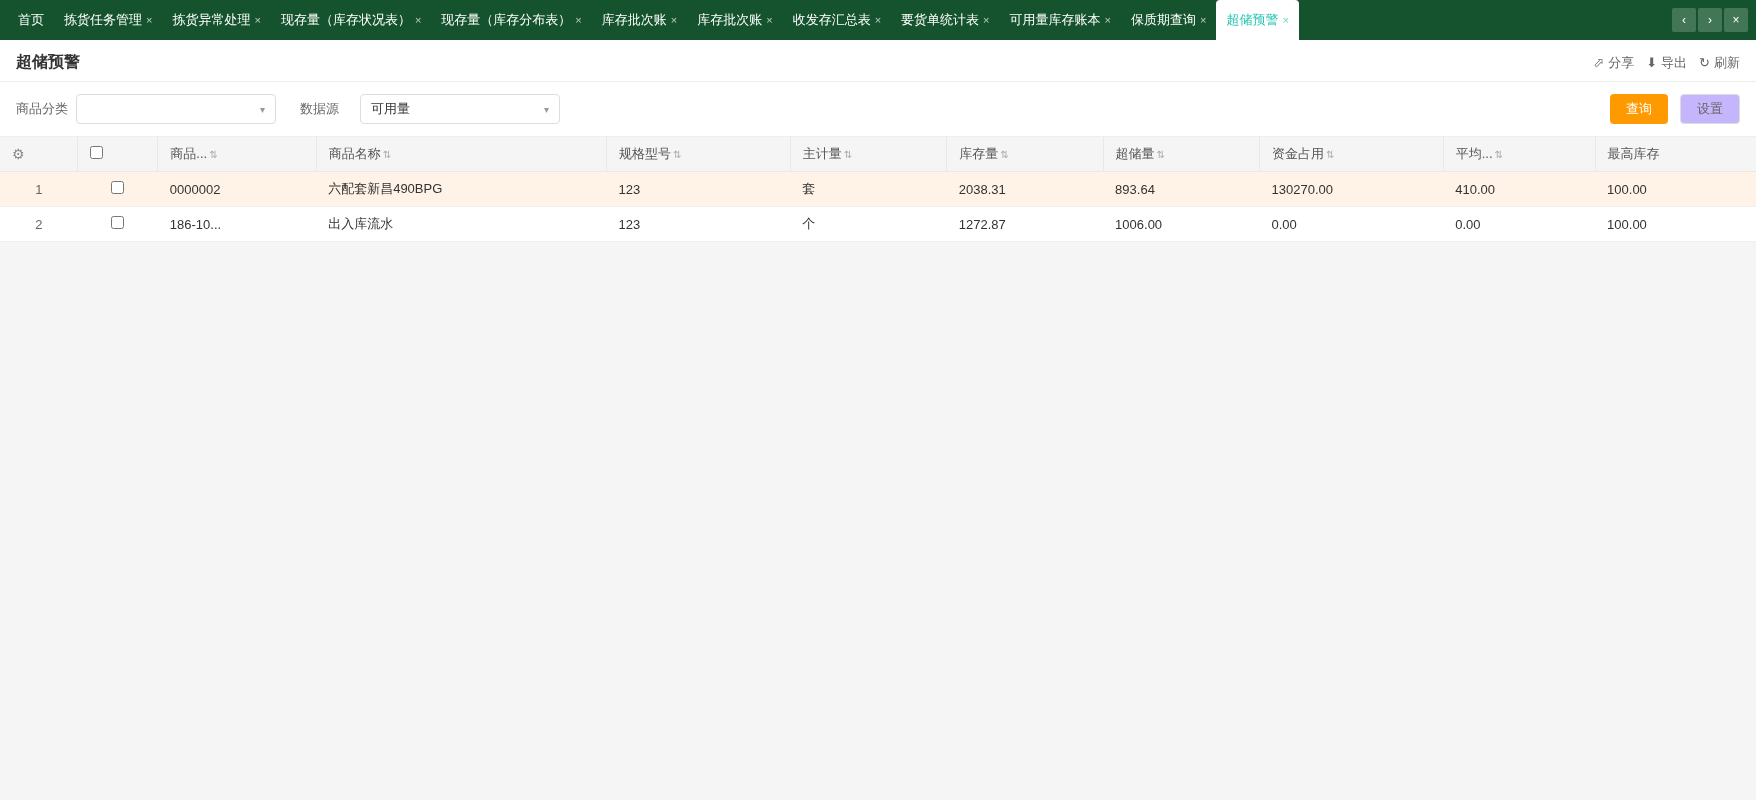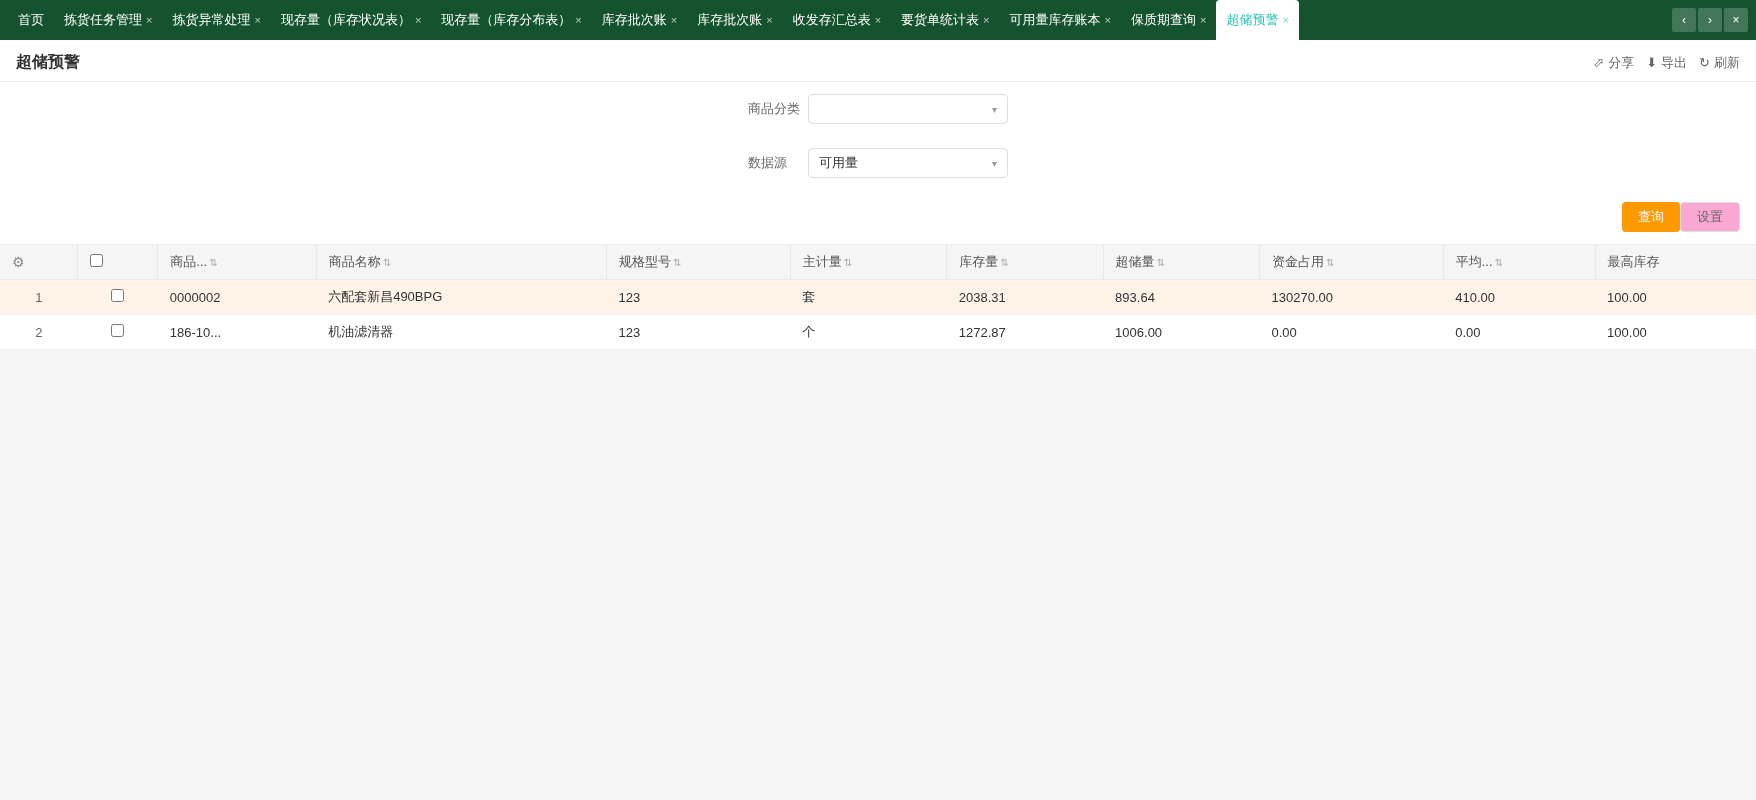--- a/index.html
+++ b/index.html
@@ -60,26 +60,25 @@
     .page-title { font-size: 16px; font-weight: bold; color: #333; }
     .header-actions { display: flex; align-items: center; gap: 12px; }
     .header-action-item {
       display: flex; align-items: center; gap: 4px;
       color: #666; font-size: 13px; cursor: pointer;
     }
 
     
     .filter-bar {
       display: flex;
-      align-items: center;
+      align-items: flex-end;
       padding: 12px 16px;
       background: #fff;
       gap: 24px;
       border-bottom: 1px solid #eee;
-      flex-direction: column;
     }
     .filter-group {
       display: flex;
       align-items: center;
       gap: 8px;
     }
     .filter-label { color: #666; font-size: 13px; white-space: nowrap; }
     .filter-select {
       display: flex; align-items: center;
       border: 1px solid #ddd;
@@ -89,33 +88,33 @@
       cursor: pointer;
       min-width: 200px;
       height: 30px;
       justify-content: space-between;
     }
     .filter-select-text { color: #999; font-size: 13px; }
     .filter-select-arrow { color: #999; font-size: 10px; }
     .filter-actions {
       margin-left: auto;
       display: flex;
-      gap: 0;
+      gap: 12px;
     }
     .btn-query {
       background: #f90;
       color: #fff;
       border: none;
       border-radius: 4px;
       padding: 5px 16px;
       cursor: pointer;
       font-size: 13px;
     }
     .btn-settings {
-      background: #f9a8d4;
+      background: #c4b5fd;
       color: #666;
       border: 1px solid #ddd;
       border-radius: 4px;
       padding: 5px 16px;
       cursor: pointer;
       font-size: 13px;
     }
 
     
     .datasource-group {
@@ -290,21 +289,21 @@
     <td>2038.31</td>
     <td>893.64</td>
     <td>130270.00</td>
     <td>410.00</td>
     <td>100.00</td>
   </tr>
         <tr>
     <td class="row-num">2</td>
     <td class="checkbox-cell"><input type="checkbox" style=""></td>
     <td>186-10...</td>
-    <td>机油滤清器</td>
+    <td>出入库流水</td>
     <td>123</td>
     <td>个</td>
     <td>1272.87</td>
     <td>1006.00</td>
     <td>0.00</td>
     <td>0.00</td>
     <td>100.00</td>
   </tr>
       </tbody>
   </table>

